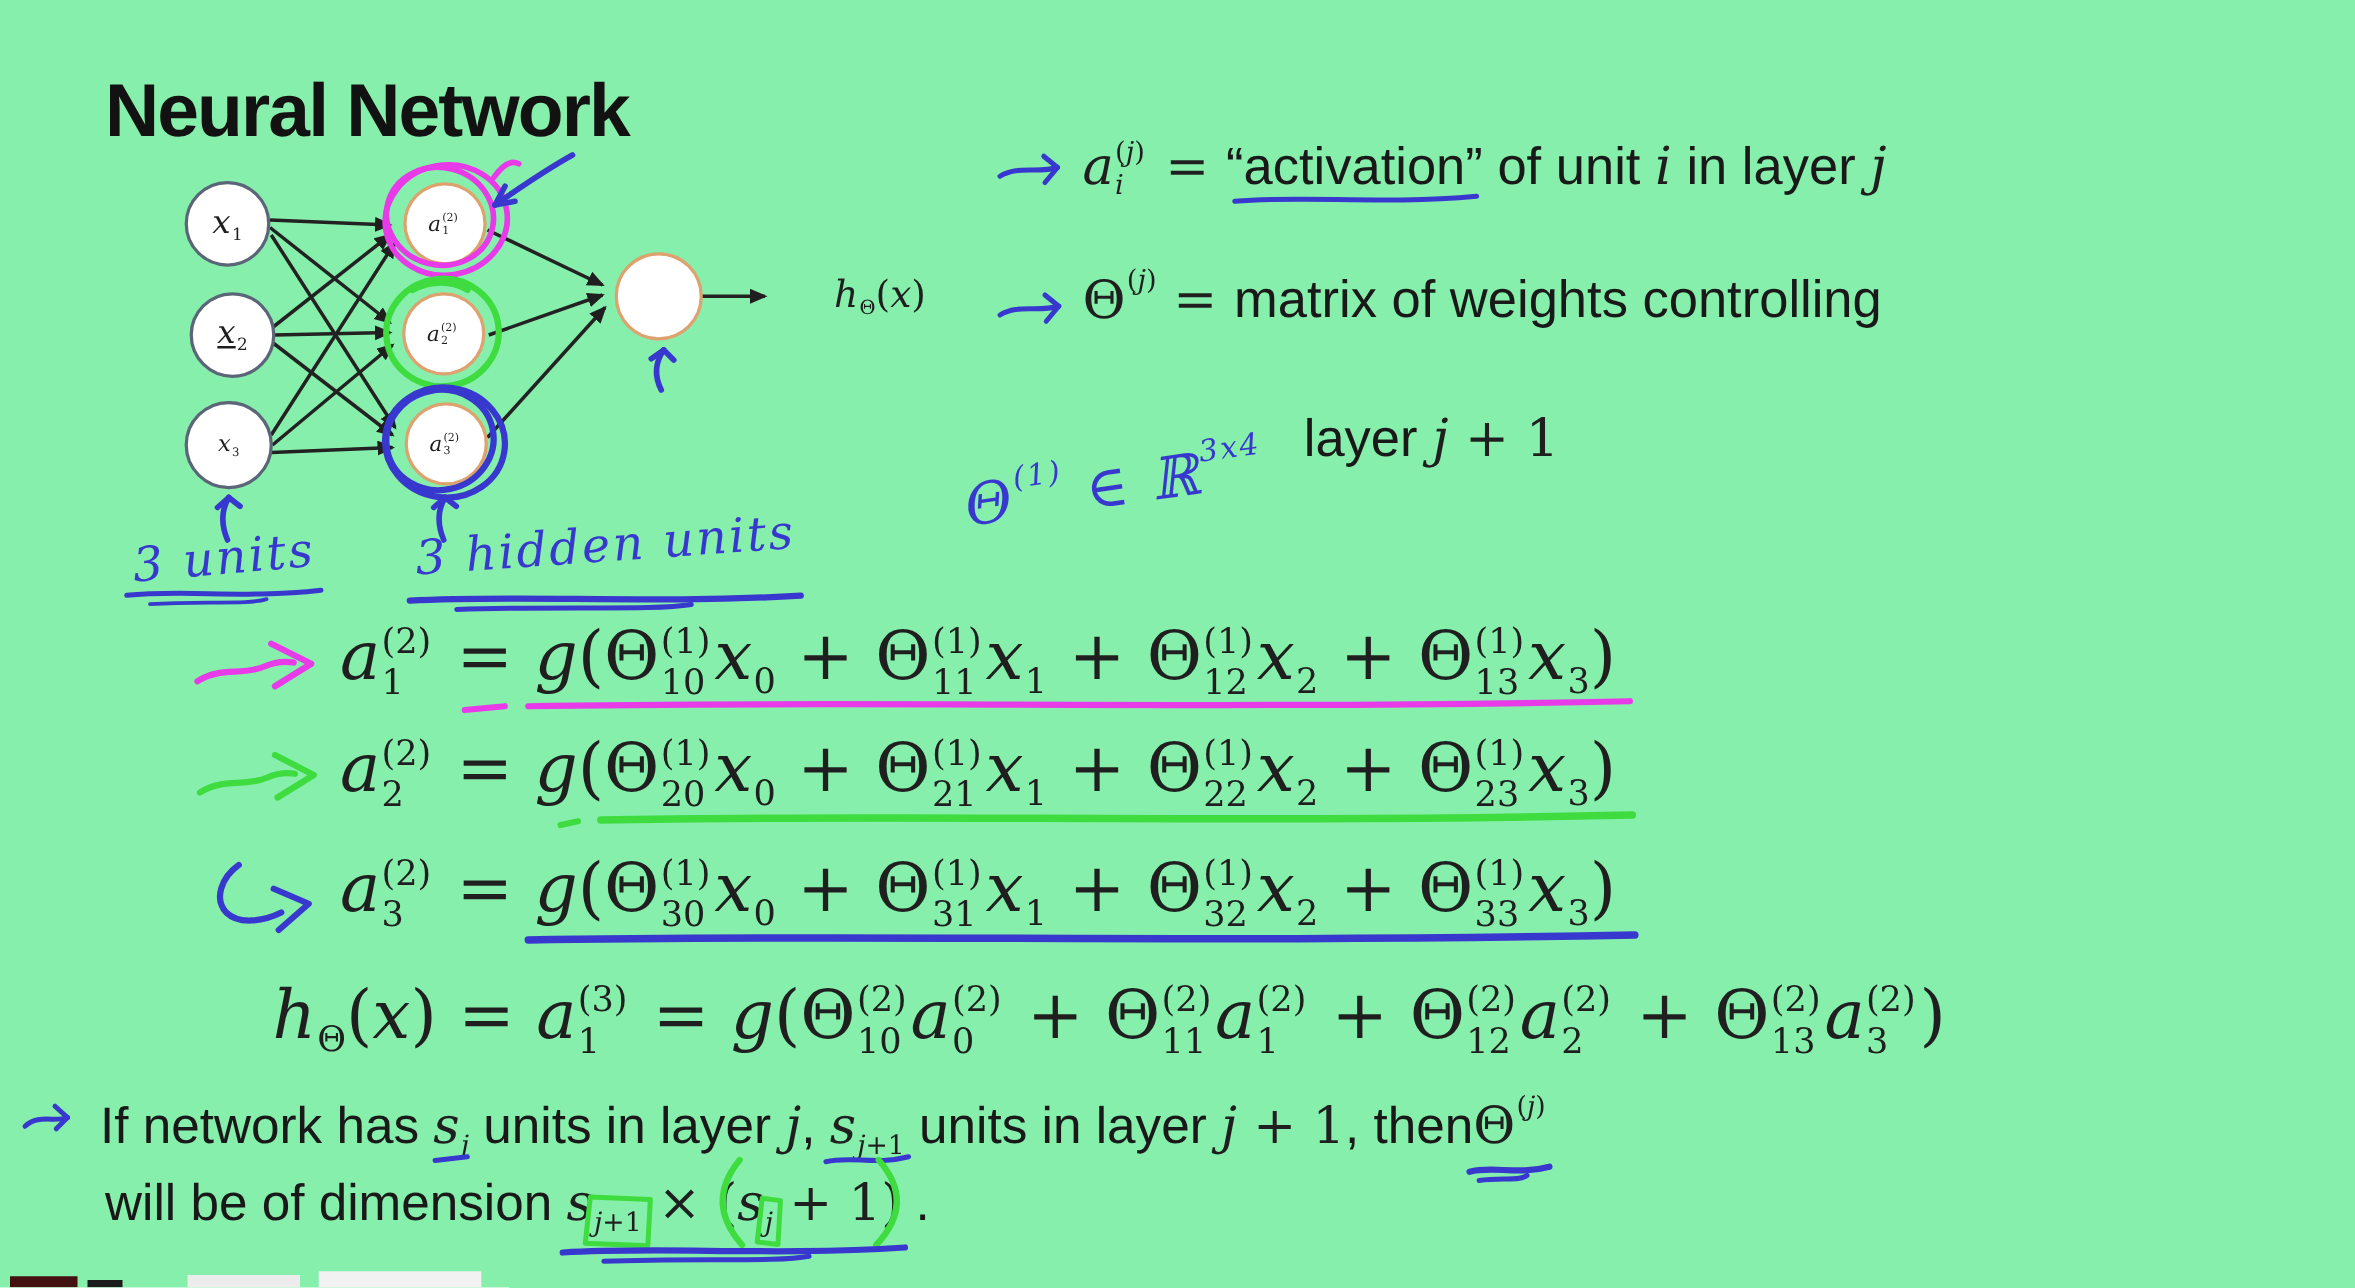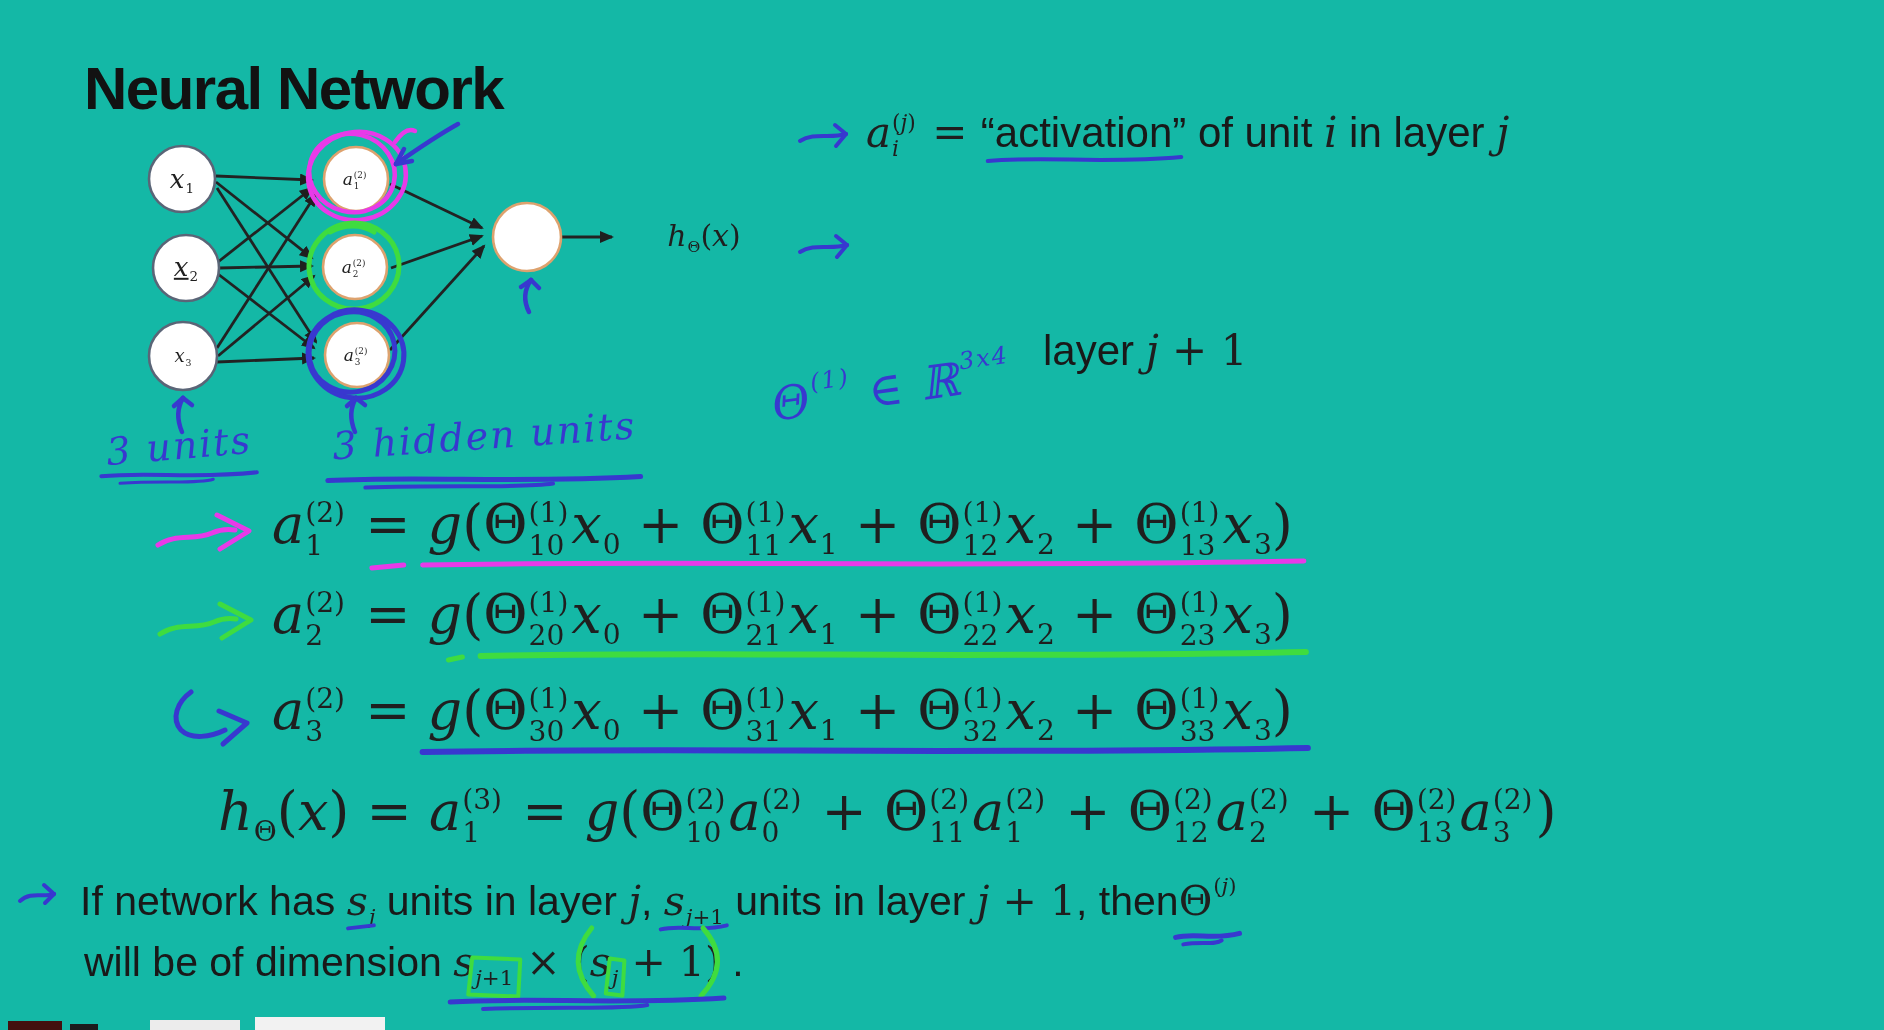--- a/index.html
+++ b/index.html
@@ -1,16 +1,16 @@
 <!DOCTYPE html>
 <html style="--c-pen-blue: #3838cf; --c-pen-magenta: #e83ae8; --c-pen-green: #3fdc3f; --c-node-orange: #dda26e; --c-node-gray: #5a6577; --c-ink: #1f1f1f;"><head>
 <meta charset="utf-8">
 <style>
   html,body{margin:0;padding:0;background:#ffffff;}
-  #stage{position:relative;width:1884px;height:1030px;background:#14b8a6;overflow:hidden;
+  #stage{position:relative;width:1884px;height:1030px;background:#86efac;overflow:hidden;
          font-family:"DejaVu Serif",serif;color:#1e1e1e;}
   .title{position:absolute;left:84px;top:54px;font-family:"Liberation Sans",sans-serif;
          font-weight:bold;font-size:60px;letter-spacing:-1.5px;color:#121212;white-space:pre;}
   .mline{position:absolute;white-space:pre;color:#1f1f1f;}
   .tsans{font-family:"Liberation Sans",sans-serif;color:#191919;}
   .tm,.tb{font-family:"DejaVu Serif",serif;}
   .it{font-style:italic;}
   .ss{display:inline-flex;flex-direction:column;align-items:flex-start;font-size:0.52em;
       line-height:1.18;vertical-align:middle;margin:0 3px 0 1px;}
   .ssup,.ssub{display:block;}
@@ -148,20 +148,21 @@
   <div class="mline nlabel" style="left:355px;top:268px;font-size:17px;"><span class="tb"><span><span class="it">a</span></span><span class="ss"><span class="ssup"><span>(</span><span>2</span><span>)</span></span><span class="ssub"><span>2</span></span></span></span></div>
   <div class="mline nlabel" style="left:357px;top:356px;font-size:17px;"><span class="tb"><span><span class="it">a</span></span><span class="ss"><span class="ssup"><span>(</span><span>2</span><span>)</span></span><span class="ssub"><span>3</span></span></span></span></div>
 
   <div class="mline nlabel" style="left:704px;top:237px;font-size:30px;"><span class="tb"><span><span class="it">h</span></span><span class="sub1"><span>Θ</span></span></span><span class="tm"><span>(</span><span class="it">x</span><span>)</span></span></div>
 
   <div class="hand" style="left:106px;top:424px;font-size:38px;transform:rotate(-5deg);">3 units</div>
   <div class="hand" style="left:332px;top:414px;font-size:38px;transform:rotate(-4deg);">3 hidden units</div>
   <div class="hand mline" style="left:772px;top:374px;font-size:46px;transform:rotate(-8deg);transform-origin:left center;color:var(--c-pen-blue);"><span class="tb"><span><span>Θ</span></span><span class="sup1"><span>(</span><span>1</span><span>)</span></span></span><span class="tm"><span> </span><span>∈</span><span> </span></span><span class="tb"><span><span>ℝ</span></span><span class="sup1"><span>3</span><span class="it">x</span><span>4</span></span></span></div>
 
   <div class="mline def" style="left:866px;top:108px;"><span class="tb"><span><span class="it">a</span></span><span class="ss"><span class="ssup"><span>(</span><span class="it">j</span><span>)</span></span><span class="ssub"><span class="it">i</span></span></span></span><span class="tm"><span> </span><span>=</span><span> </span></span><span class="tsans">“</span><span class="tsans">activation</span><span class="tsans">” of unit </span><span class="tm"><span class="it">i</span></span><span class="tsans"> in layer </span><span class="tm"><span class="it">j</span></span></div>
+  <div class="mline def" style="left:866px;top:212px;"><span class="tb"><span><span>Θ</span></span><span class="sup1"><span>(</span><span class="it">j</span><span>)</span></span></span><span class="tm"><span> </span><span>=</span><span> </span></span><span class="tsans">matrix of weights controlling</span></div>
   <div class="mline def" style="left:1043px;top:326px;"><span class="tsans">layer </span><span class="tm"><span class="it">j</span><span> </span><span>+</span><span> </span><span>1</span></span></div>
 
   <div class="mline eq" style="left:272px;top:493px;"><span class="tb"><span><span class="it">a</span></span><span class="ss"><span class="ssup"><span>(</span><span>2</span><span>)</span></span><span class="ssub"><span>1</span></span></span></span><span class="tm"><span> </span><span>=</span><span> </span></span><span class="tm"><span class="it">g</span><span>(</span></span><span class="tb"><span><span>Θ</span></span><span class="ss"><span class="ssup"><span>(</span><span>1</span><span>)</span></span><span class="ssub"><span>1</span><span>0</span></span></span></span><span class="tb"><span><span class="it">x</span></span><span class="sub1"><span>0</span></span></span><span class="tm"><span> </span><span>+</span><span> </span></span><span class="tb"><span><span>Θ</span></span><span class="ss"><span class="ssup"><span>(</span><span>1</span><span>)</span></span><span class="ssub"><span>1</span><span>1</span></span></span></span><span class="tb"><span><span class="it">x</span></span><span class="sub1"><span>1</span></span></span><span class="tm"><span> </span><span>+</span><span> </span></span><span class="tb"><span><span>Θ</span></span><span class="ss"><span class="ssup"><span>(</span><span>1</span><span>)</span></span><span class="ssub"><span>1</span><span>2</span></span></span></span><span class="tb"><span><span class="it">x</span></span><span class="sub1"><span>2</span></span></span><span class="tm"><span> </span><span>+</span><span> </span></span><span class="tb"><span><span>Θ</span></span><span class="ss"><span class="ssup"><span>(</span><span>1</span><span>)</span></span><span class="ssub"><span>1</span><span>3</span></span></span></span><span class="tb"><span><span class="it">x</span></span><span class="sub1"><span>3</span></span></span><span class="tm"><span>)</span></span></div>
   <div class="mline eq" style="left:272px;top:583px;"><span class="tb"><span><span class="it">a</span></span><span class="ss"><span class="ssup"><span>(</span><span>2</span><span>)</span></span><span class="ssub"><span>2</span></span></span></span><span class="tm"><span> </span><span>=</span><span> </span></span><span class="tm"><span class="it">g</span><span>(</span></span><span class="tb"><span><span>Θ</span></span><span class="ss"><span class="ssup"><span>(</span><span>1</span><span>)</span></span><span class="ssub"><span>2</span><span>0</span></span></span></span><span class="tb"><span><span class="it">x</span></span><span class="sub1"><span>0</span></span></span><span class="tm"><span> </span><span>+</span><span> </span></span><span class="tb"><span><span>Θ</span></span><span class="ss"><span class="ssup"><span>(</span><span>1</span><span>)</span></span><span class="ssub"><span>2</span><span>1</span></span></span></span><span class="tb"><span><span class="it">x</span></span><span class="sub1"><span>1</span></span></span><span class="tm"><span> </span><span>+</span><span> </span></span><span class="tb"><span><span>Θ</span></span><span class="ss"><span class="ssup"><span>(</span><span>1</span><span>)</span></span><span class="ssub"><span>2</span><span>2</span></span></span></span><span class="tb"><span><span class="it">x</span></span><span class="sub1"><span>2</span></span></span><span class="tm"><span> </span><span>+</span><span> </span></span><span class="tb"><span><span>Θ</span></span><span class="ss"><span class="ssup"><span>(</span><span>1</span><span>)</span></span><span class="ssub"><span>2</span><span>3</span></span></span></span><span class="tb"><span><span class="it">x</span></span><span class="sub1"><span>3</span></span></span><span class="tm"><span>)</span></span></div>
   <div class="mline eq" style="left:272px;top:679px;"><span class="tb"><span><span class="it">a</span></span><span class="ss"><span class="ssup"><span>(</span><span>2</span><span>)</span></span><span class="ssub"><span>3</span></span></span></span><span class="tm"><span> </span><span>=</span><span> </span></span><span class="tm"><span class="it">g</span><span>(</span></span><span class="tb"><span><span>Θ</span></span><span class="ss"><span class="ssup"><span>(</span><span>1</span><span>)</span></span><span class="ssub"><span>3</span><span>0</span></span></span></span><span class="tb"><span><span class="it">x</span></span><span class="sub1"><span>0</span></span></span><span class="tm"><span> </span><span>+</span><span> </span></span><span class="tb"><span><span>Θ</span></span><span class="ss"><span class="ssup"><span>(</span><span>1</span><span>)</span></span><span class="ssub"><span>3</span><span>1</span></span></span></span><span class="tb"><span><span class="it">x</span></span><span class="sub1"><span>1</span></span></span><span class="tm"><span> </span><span>+</span><span> </span></span><span class="tb"><span><span>Θ</span></span><span class="ss"><span class="ssup"><span>(</span><span>1</span><span>)</span></span><span class="ssub"><span>3</span><span>2</span></span></span></span><span class="tb"><span><span class="it">x</span></span><span class="sub1"><span>2</span></span></span><span class="tm"><span> </span><span>+</span><span> </span></span><span class="tb"><span><span>Θ</span></span><span class="ss"><span class="ssup"><span>(</span><span>1</span><span>)</span></span><span class="ssub"><span>3</span><span>3</span></span></span></span><span class="tb"><span><span class="it">x</span></span><span class="sub1"><span>3</span></span></span><span class="tm"><span>)</span></span></div>
   <div class="mline eq" style="left:218px;top:780px;"><span class="tb"><span><span class="it">h</span></span><span class="sub1"><span>Θ</span></span></span><span class="tm"><span>(</span><span class="it">x</span><span>)</span><span> </span><span>=</span><span> </span></span><span class="tb"><span><span class="it">a</span></span><span class="ss"><span class="ssup"><span>(</span><span>3</span><span>)</span></span><span class="ssub"><span>1</span></span></span></span><span class="tm"><span> </span><span>=</span><span> </span><span class="it">g</span><span>(</span></span><span class="tb"><span><span>Θ</span></span><span class="ss"><span class="ssup"><span>(</span><span>2</span><span>)</span></span><span class="ssub"><span>1</span><span>0</span></span></span></span><span class="tb"><span><span class="it">a</span></span><span class="ss"><span class="ssup"><span>(</span><span>2</span><span>)</span></span><span class="ssub"><span>0</span></span></span></span><span class="tm"><span> </span><span>+</span><span> </span></span><span class="tb"><span><span>Θ</span></span><span class="ss"><span class="ssup"><span>(</span><span>2</span><span>)</span></span><span class="ssub"><span>1</span><span>1</span></span></span></span><span class="tb"><span><span class="it">a</span></span><span class="ss"><span class="ssup"><span>(</span><span>2</span><span>)</span></span><span class="ssub"><span>1</span></span></span></span><span class="tm"><span> </span><span>+</span><span> </span></span><span class="tb"><span><span>Θ</span></span><span class="ss"><span class="ssup"><span>(</span><span>2</span><span>)</span></span><span class="ssub"><span>1</span><span>2</span></span></span></span><span class="tb"><span><span class="it">a</span></span><span class="ss"><span class="ssup"><span>(</span><span>2</span><span>)</span></span><span class="ssub"><span>2</span></span></span></span><span class="tm"><span> </span><span>+</span><span> </span></span><span class="tb"><span><span>Θ</span></span><span class="ss"><span class="ssup"><span>(</span><span>2</span><span>)</span></span><span class="ssub"><span>1</span><span>3</span></span></span></span><span class="tb"><span><span class="it">a</span></span><span class="ss"><span class="ssup"><span>(</span><span>2</span><span>)</span></span><span class="ssub"><span>3</span></span></span></span><span class="tm"><span>)</span></span></div>
 
   <div class="mline foot" style="left:80px;top:873px;"><span class="tsans">If network has </span><span class="tb"><span><span class="it">s</span></span><span class="sub1"><span class="it">j</span></span></span><span class="tsans"> units in layer </span><span class="tm"><span class="it">j</span></span><span class="tsans">, </span><span class="tb"><span><span class="it">s</span></span><span class="sub1"><span class="it">j</span><span>+</span><span>1</span></span></span><span class="tsans"> units in layer </span><span class="tm"><span class="it">j</span><span> </span><span>+</span><span> </span><span>1</span></span><span class="tsans">, then</span><span class="tb"><span><span>Θ</span></span><span class="sup1"><span>(</span><span class="it">j</span><span>)</span></span></span></div>
   <div class="mline foot" style="left:84px;top:938px;"><span class="tsans">will be of dimension </span><span class="tb"><span><span class="it">s</span></span><span class="sub1"><span class="it">j</span><span>+</span><span>1</span></span></span><span class="tm"><span> </span><span>×</span><span> </span></span><span class="tm"><span>(</span></span><span class="tb"><span><span class="it">s</span></span><span class="sub1"><span class="it">j</span></span></span><span class="tm"><span> </span><span>+</span><span> </span><span>1</span></span><span class="tm"><span>)</span></span><span class="tsans"> .</span></div>
 

